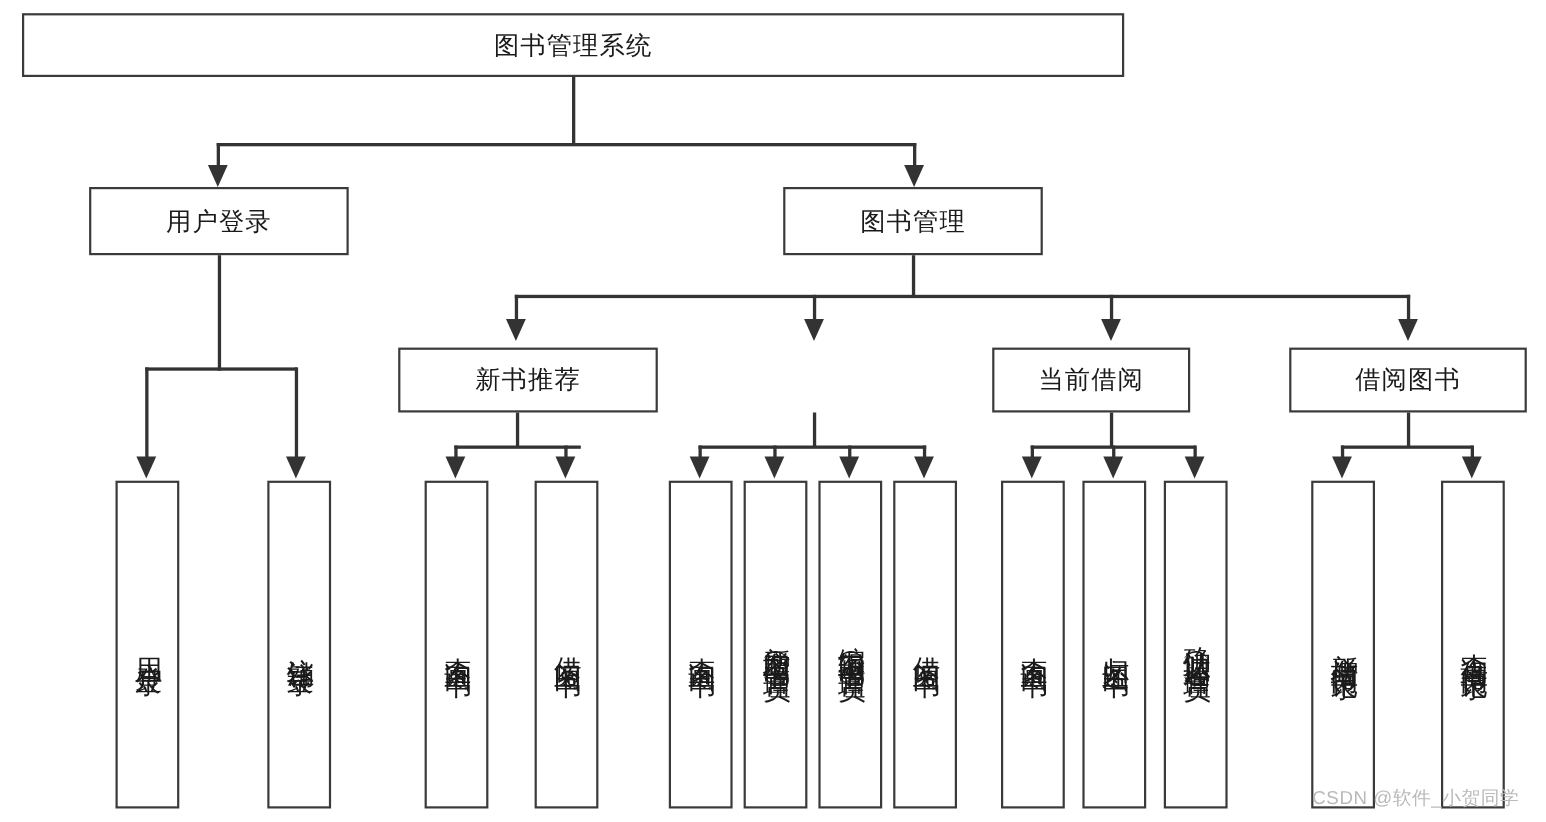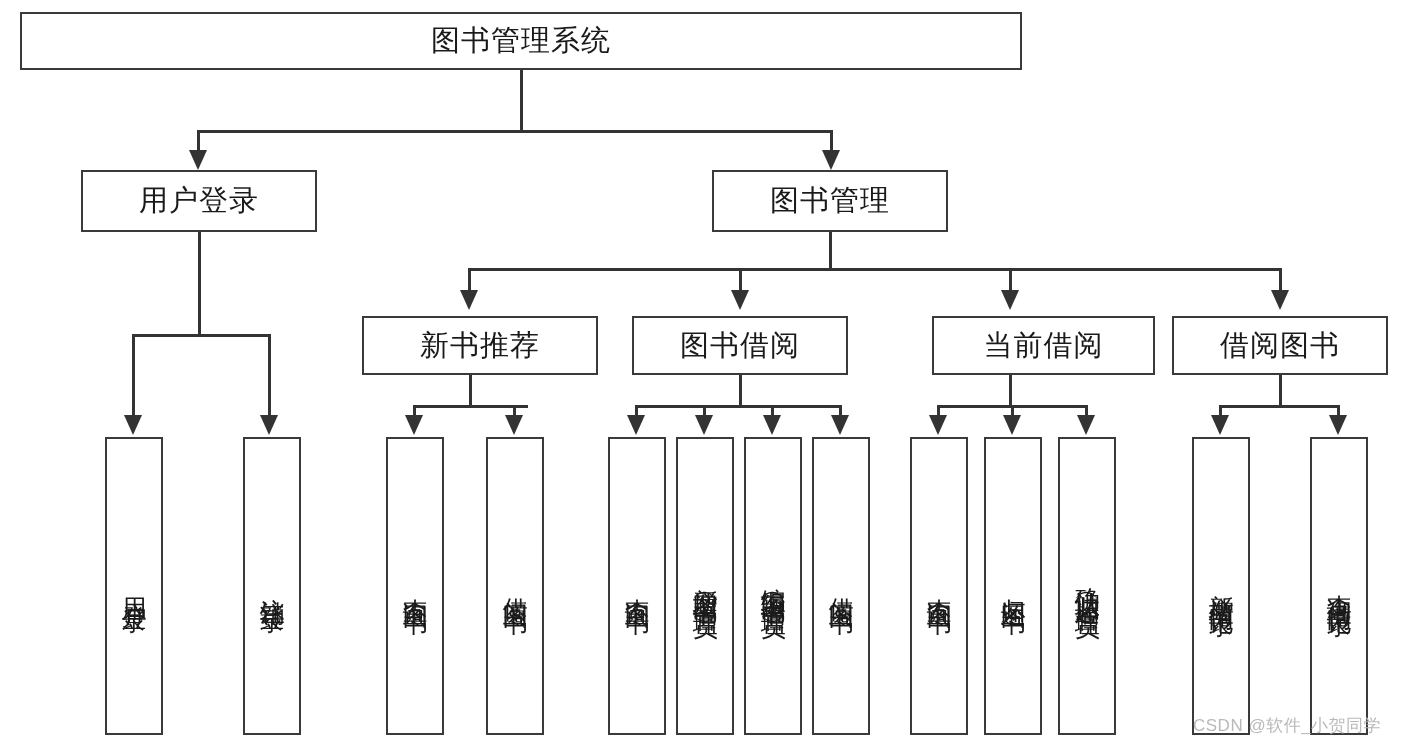--- a/index.html
+++ b/index.html
@@ -21,21 +21,21 @@
     position: absolute;
     box-sizing: border-box;
     border: 2px solid #3a3a3a;
     background: #ffffff;
     display: flex;
     align-items: center;
     justify-content: center;
     color: #1a1a1a;
   }
   .node-h {
-    font-size: 29px;
+    font-size: 23px;
     letter-spacing: 1px;
     white-space: nowrap;
     text-align: right;
   }
   .node-v {
     writing-mode: vertical-rl;
     text-orientation: upright;
     font-size: 25px;
     line-height: 1.18;
     letter-spacing: 4px;
@@ -83,25 +83,22 @@
   </div>
 
   <div class="node node-h" style="left:712px; top:170px; width:236px; height:62px;">
     <span>图书管理</span>
   </div>
 
   <div class="node node-h" style="left:362px; top:316px; width:236px; height:59px;">
     <span>新书推荐</span>
   </div>
 
-  <div class="node node-h" style="left:632px; top:316px; width:216px; height:59px;">
-    <span>图书借阅</span>
-  </div>
-
-  <div class="node node-h" style="left:932px; top:316px; width:223px; height:59px;">
+
+  <div class="node node-h" style="left:902px; top:316px; width:180px; height:59px;">
     <span>当前借阅</span>
   </div>
 
   <div class="node node-h" style="left:1172px; top:316px; width:216px; height:59px;">
     <span>借阅图书</span>
   </div>
 
   <div class="node node-v" style="left:105px; top:437px; width:58px; height:298px;">
     <span class="vtext">用户登录</span>
   </div>

